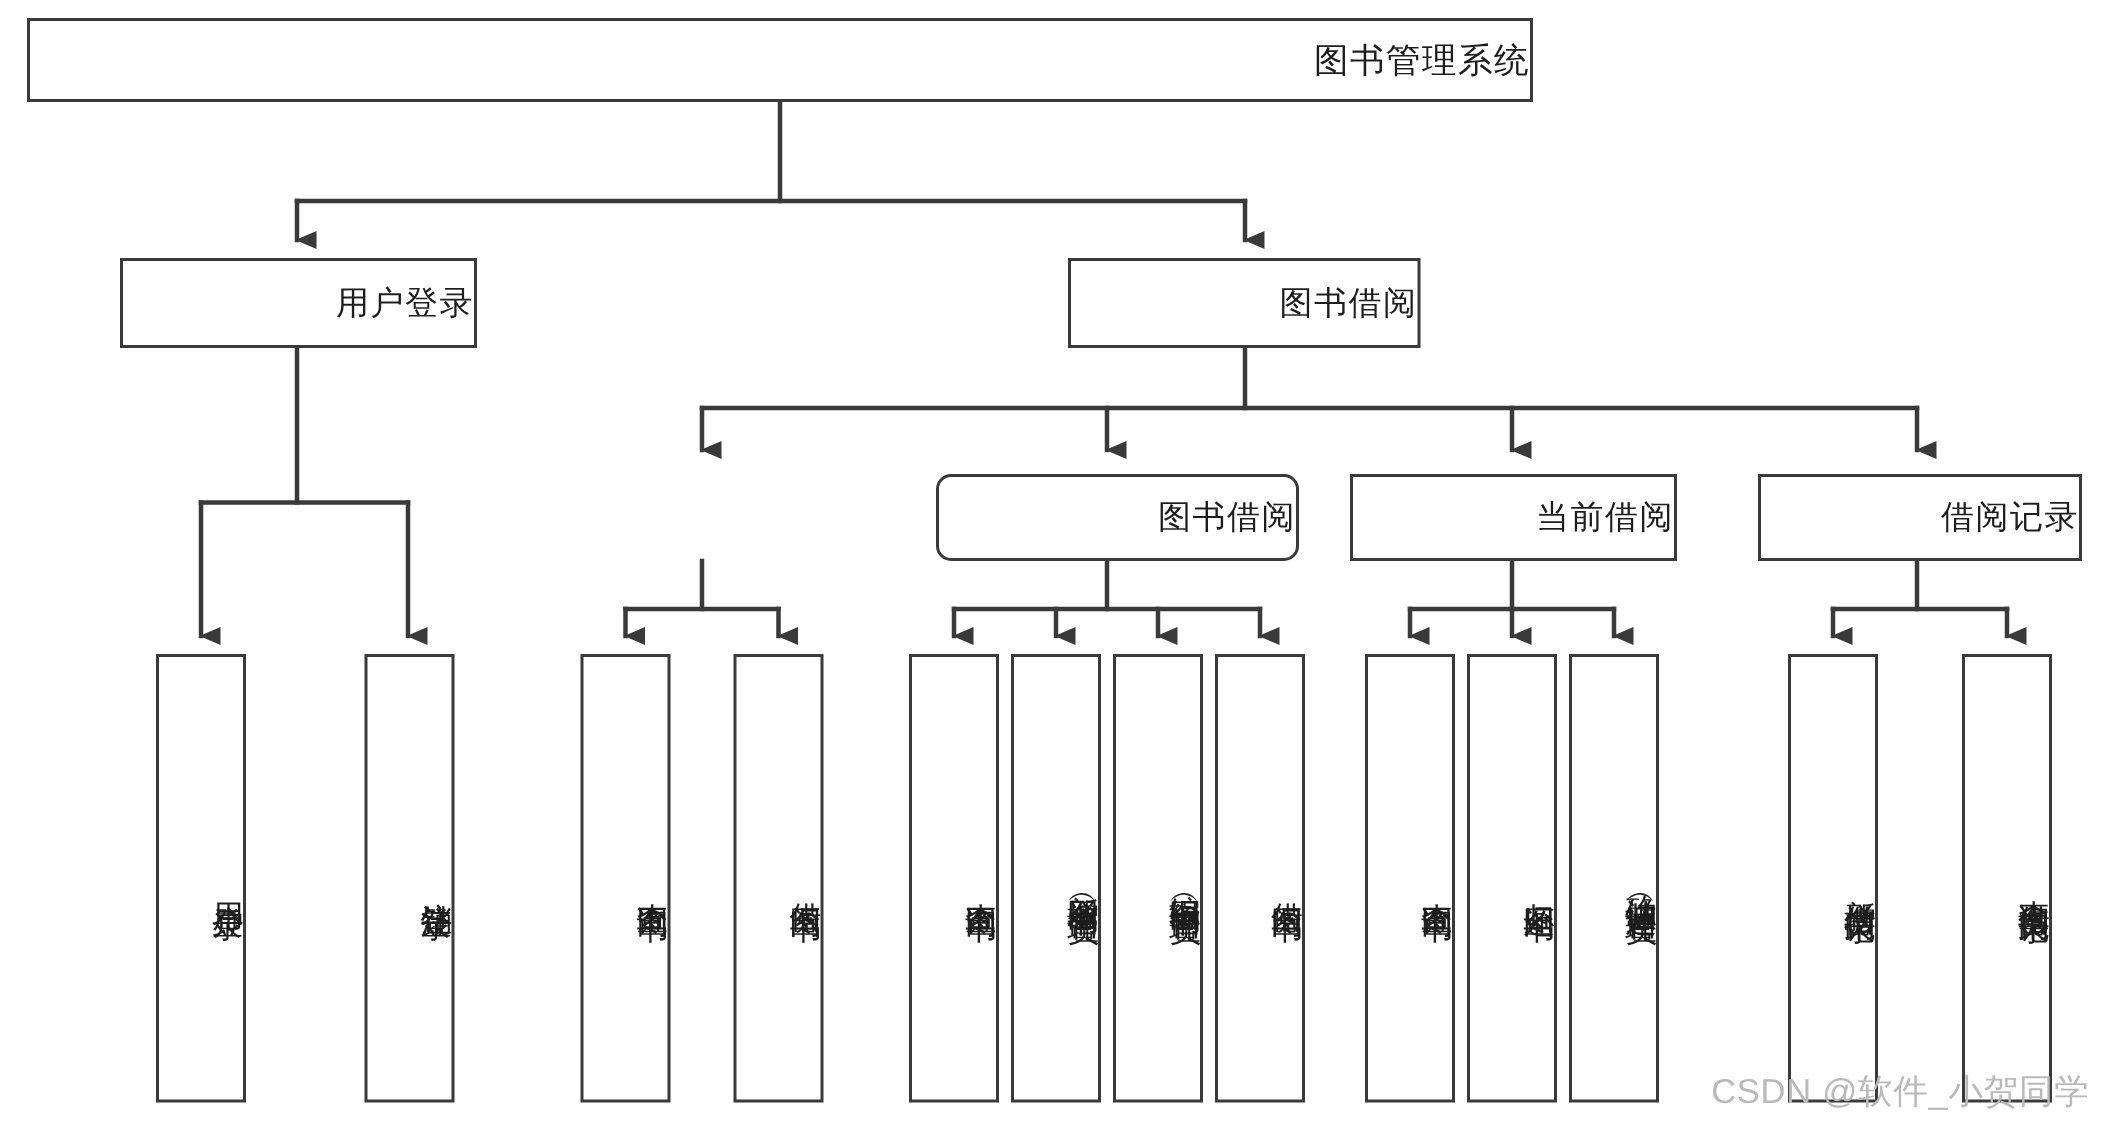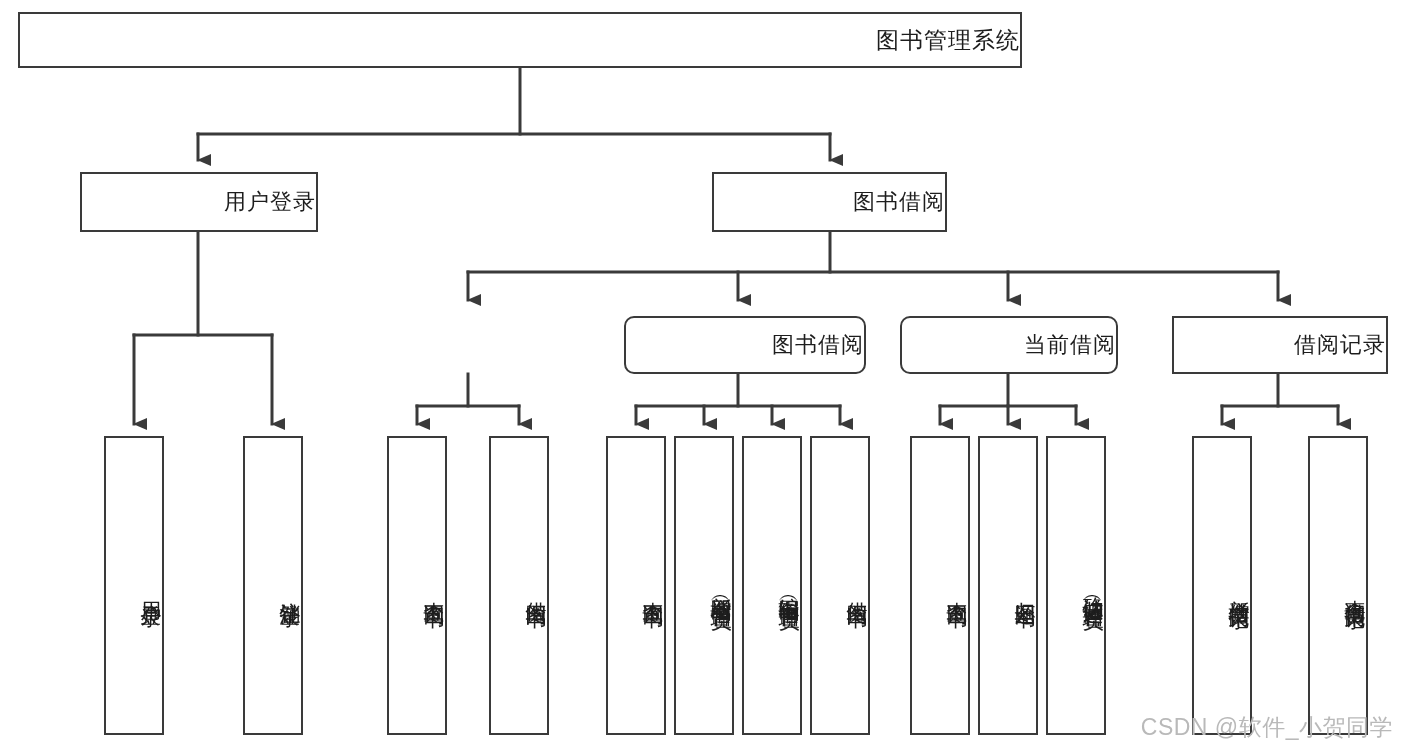--- a/index.html
+++ b/index.html
@@ -130,21 +130,21 @@
   <div class="node h" style="left:80px; top:172px; width:238px; height:60px;">
     <span class="lbl">用户登录</span>
   </div>
   <div class="node h" style="left:712px; top:172px; width:235px; height:60px;">
     <span class="lbl">图书借阅</span>
   </div>
 
   <div class="node h" style="left:624px; top:316px; width:242px; height:58px;border-radius:10px;">
     <span class="lbl">图书借阅</span>
   </div>
-  <div class="node h" style="left:900px; top:316px; width:218px; height:58px;border-radius:10px;">
+  <div class="node h" style="left:900px; top:316px; width:218px; height:58px;">
     <span class="lbl">当前借阅</span>
   </div>
   <div class="node h" style="left:1172px; top:316px; width:216px; height:58px;font-family:Liberation Serif, serif;">
     <span class="lbl">借阅记录</span>
   </div>
 
   <div class="node v" style="left:104px; top:436px; width:60px; height:299px;">
     <span class="lbl">用户登录</span>
   </div>
   <div class="node v" style="left:243px; top:436px; width:60px; height:299px;">

